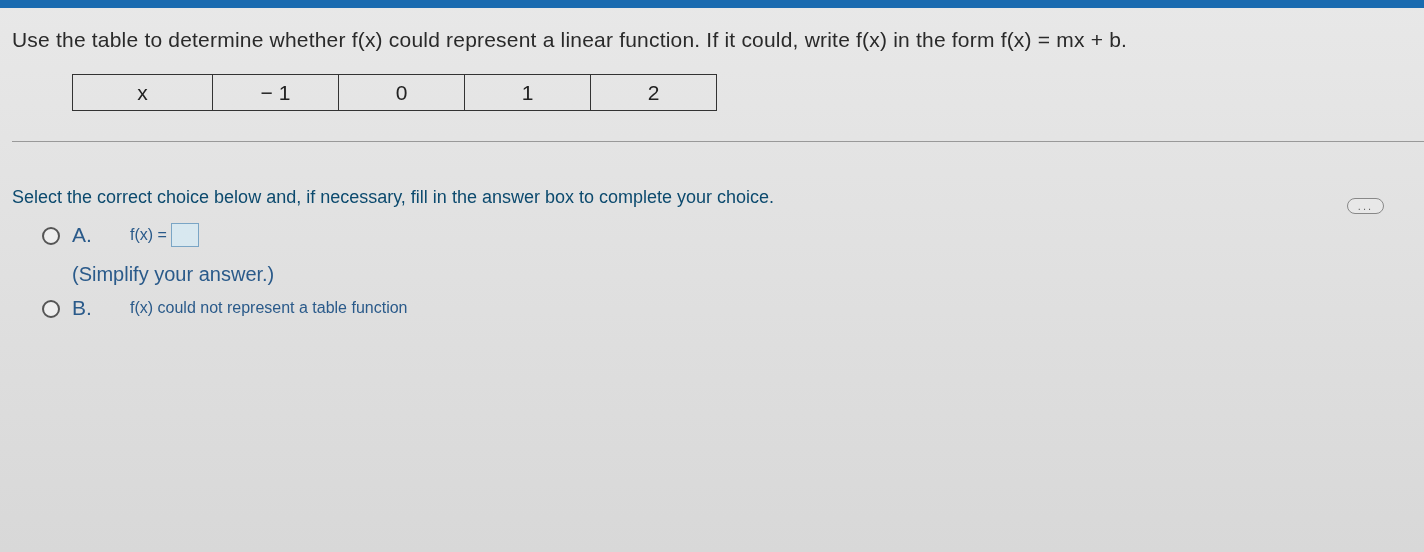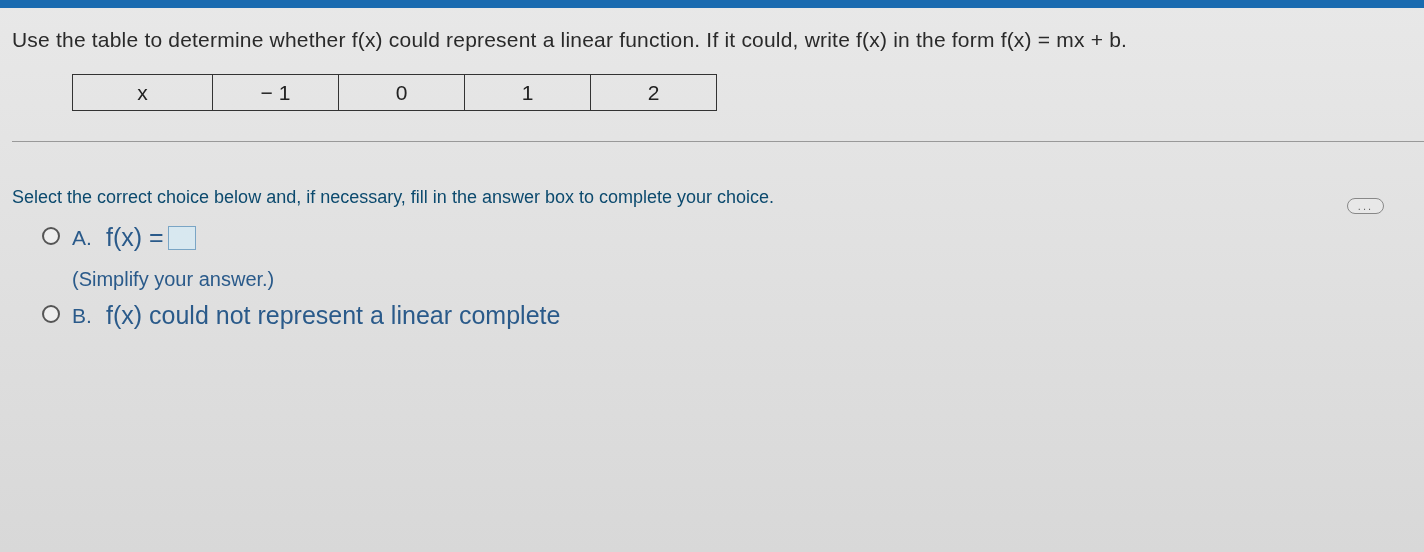--- a/index.html
+++ b/index.html
@@ -90,22 +90,23 @@
       cursor: pointer;
       background: #eee;
     }
     .choice-label {
       font-size: 21px;
       color: #2a5a8a;
       margin-right: 10px;
       min-width: 24px;
     }
     .choice-text {
-      font-size: 25px;
+      font-size: 16px;
       color: #2a5a8a;
+      margin-left: 24px;
     }
     .choice-block {
       display: flex;
       flex-direction: column;
     }
     .choice-line {
       display: flex;
       align-items: center;
     }
     .answer-box {
@@ -158,17 +159,17 @@
           <span class="answer-box"></span>
         </div>
         <div class="hint-text">(Simplify your answer.)</div>
       </div>
     </div>
 
     <div class="choice-row">
       <div class="radio-circle"></div>
       <div class="choice-line">
         <span class="choice-label">B.</span>
-        <span class="choice-text">f(x) could not represent a linear complete</span>
+        <span class="choice-text">f(x) could not represent a table function</span>
       </div>
     </div>
   </div>
 </div>
 
 </body></html>

